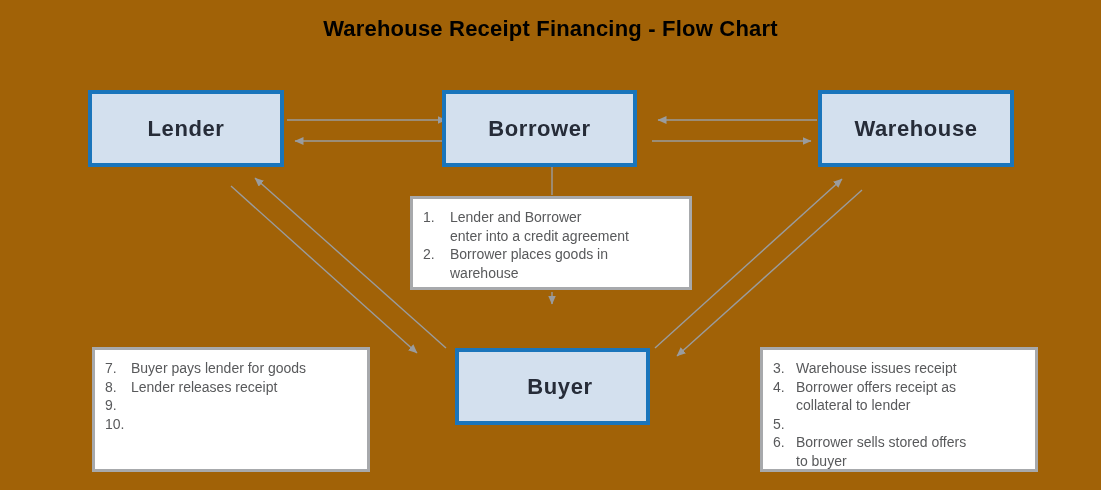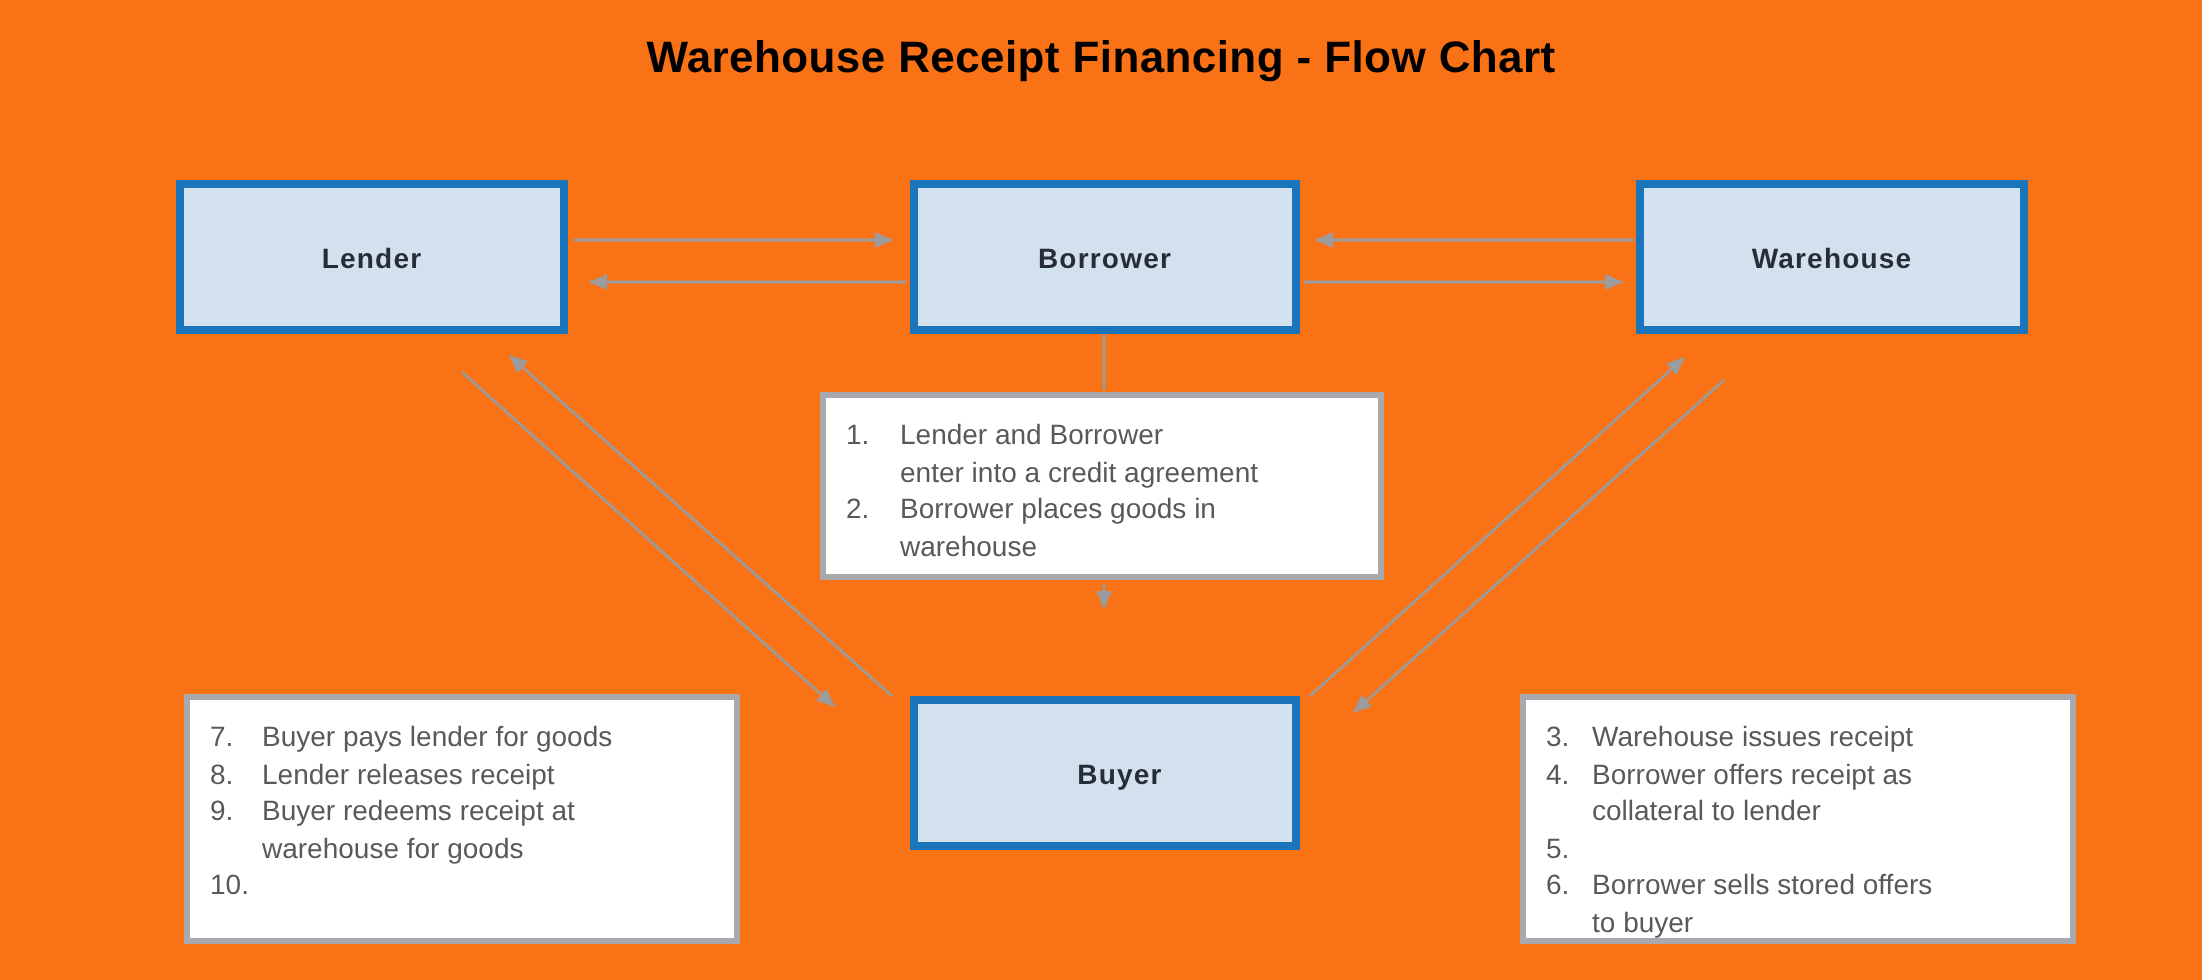--- a/index.html
+++ b/index.html
@@ -1,39 +1,39 @@
 <!DOCTYPE html>
 <html><head>
 <meta charset="utf-8">
 <style>
   html,body{margin:0;padding:0;background:#ffffff;}
   .canvas{
     position:relative;
     width:1101px;height:490px;
-    background:#f97316;
+    background:#a16207;
     font-family:"Liberation Sans", sans-serif;
     overflow:hidden;
   }
   .title{
     position:absolute;top:16px;left:0;right:0;
     text-align:center;
     font-size:22px;font-weight:bold;color:#000000;
     letter-spacing:0.2px;
   }
   .node{
     position:absolute;
     box-sizing:border-box;
     background:#d3e0ee;
     border:4px solid #1a75bb;
     display:flex;align-items:center;justify-content:center;
-    font-size:14px;font-weight:bold;color:#262c38;
+    font-size:22px;font-weight:bold;color:#262c38;
     letter-spacing:0.6px;
   }
   .node-lender   {left:88px; top:90px; width:196px;height:77px;}
-  .node-borrower {left:455px;top:90px; width:195px;height:77px;}
+  .node-borrower {left:442px;top:90px; width:195px;height:77px;}
   .node-warehouse{left:818px;top:90px; width:196px;height:77px;}
   .node-buyer    {left:455px;top:348px;width:195px;height:77px;padding-left:15px;}
   .steps{
     position:absolute;
     box-sizing:border-box;
     background:#ffffff;
     border:3px solid #a7a9ac;
     color:#58595b;
     font-size:14px;line-height:18.5px;
     padding:9px 8px 6px 10px;
@@ -103,22 +103,20 @@
     <div class="step-row">
       <span class="step-num">7.</span>
       <span class="step-text">Buyer pays lender for goods</span>
     </div>
     <div class="step-row">
       <span class="step-num">8.</span>
       <span class="step-text">Lender releases receipt</span>
     </div>
     <div class="step-row">
       <span class="step-num">9.</span>
-      <span class="step-text">Buyer redeems receipt at
-warehouse for goods</span>
     </div>
     <div class="step-row">
       <span class="step-num">10.</span>
     </div>
   </div>
 
   <div class="steps steps-right">
     <div class="step-row">
       <span class="step-num">3.</span>
       <span class="step-text">Warehouse issues receipt</span>

